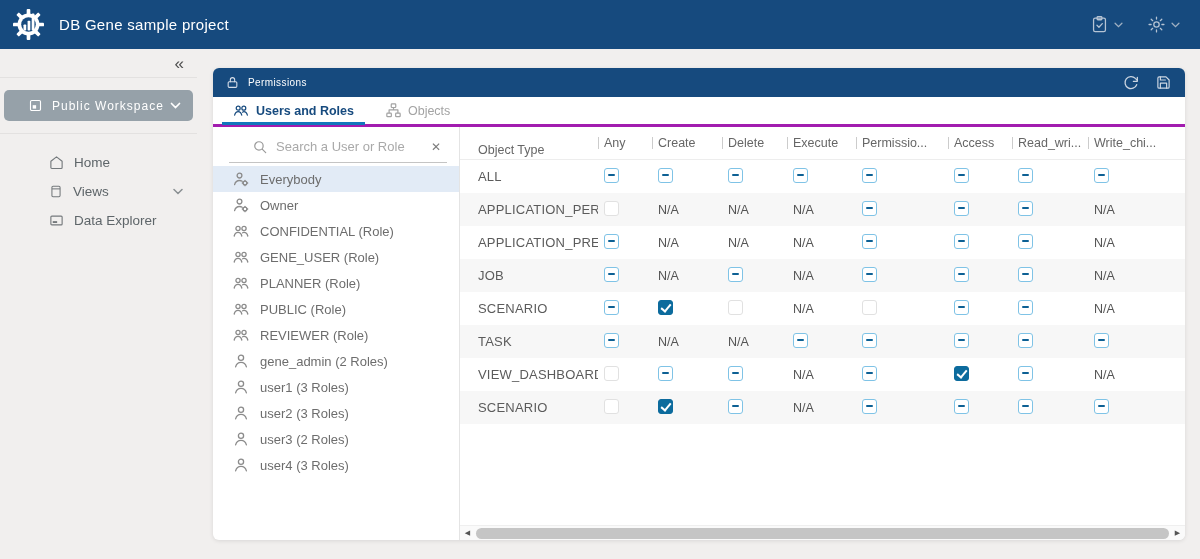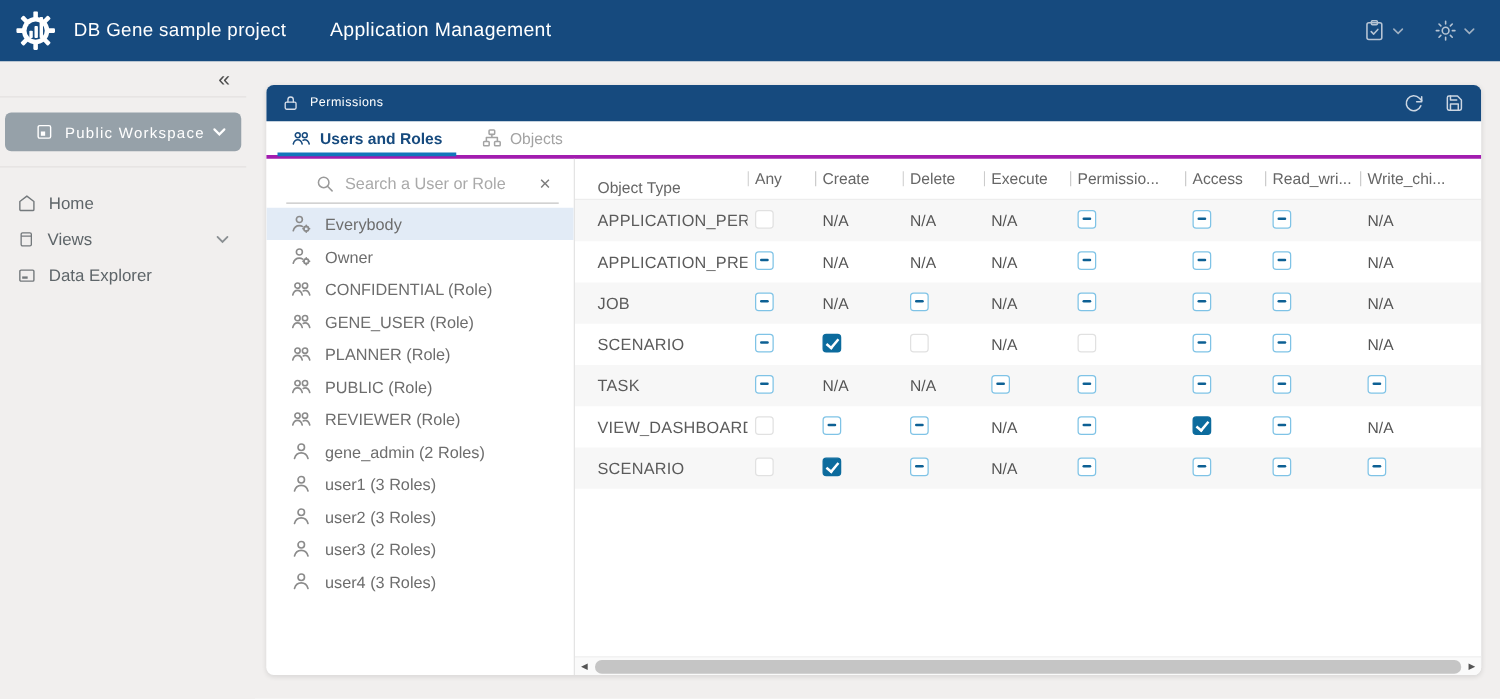--- a/index.html
+++ b/index.html
@@ -33,21 +33,21 @@
   }
   .collapse-btn { font-size:17px; color:#4d4d4d; cursor:pointer; line-height:1; }
   .ws-section { padding:12px 4px 12px 4px; border-bottom:1px solid #e3e1e0; }
   .ws-btn {
     height:31px; background:#96a1a9; border-radius:5px; color:#fff;
     display:flex; align-items:center; padding:0 12px 0 24px;
     font-size:12px; letter-spacing:1px; cursor:pointer; white-space:nowrap;
   }
   .ws-btn .ws-icon { margin-right:9px; }
   .ws-btn .chev { margin-left:auto; color:#fff; }
-  .nav { padding:14px 0; }
+  .nav { padding:14px 0;margin-left:35px; }
   .nav-item {
     height:29px; display:flex; align-items:center; gap:10px;
     padding:0 14px; font-size:13.5px; color:#5e6569; cursor:pointer;
   }
   .nav-item .nav-icon { color:#74797c; flex:none; }
   .nav-item .chev { margin-left:auto; color:#8a8f92; }
 
   
   .main { flex:1; position:relative; }
   .panel {
@@ -166,21 +166,20 @@
       <circle cx="17" cy="17" r="12"></circle>
     </g>
     <circle cx="17" cy="17" r="8" fill="#164a7e"></circle>
     <g fill="#fff">
       <rect x="11.5" y="17" width="3" height="6.5" rx="0.8"></rect>
       <rect x="16" y="13" width="3" height="10.5" rx="0.8"></rect>
       <rect x="20.5" y="5" width="3" height="18.5" rx="0.8"></rect>
     </g>
   </svg>
   <div class="proj-title">DB Gene sample project</div>
-  <div class="page-title">Application Management</div>
   <div class="topbar-right">
     <div class="tb-btn">
       <svg width="19" height="19" viewBox="0 0 24 24" fill="none" stroke="currentColor" stroke-width="1.6" stroke-linecap="round" stroke-linejoin="round">
         <rect x="4.5" y="4" width="15" height="17" rx="2"></rect>
         <rect x="9" y="2" width="6" height="4" rx="1"></rect>
         <polyline points="8.8 13 11.3 15.5 15.5 10.8"></polyline>
       </svg>
       <svg class="chev" width="9" height="6" viewBox="0 0 10 7" fill="none" stroke="currentColor" stroke-width="1.5" stroke-linecap="round">
         <polyline points="1 1.5 5 5.5 9 1.5"></polyline>
       </svg>
@@ -444,20 +443,31 @@
             <div class="gh-cell">Any</div>
             <div class="gh-cell">Create</div>
             <div class="gh-cell">Delete</div>
             <div class="gh-cell">Execute</div>
             <div class="gh-cell">Permissio...</div>
             <div class="gh-cell">Access</div>
             <div class="gh-cell">Read_wri...</div>
             <div class="gh-cell">Write_chi...</div>
           </div>
           <div class="rows-wrap">
+              <div class="grid-row">
+    <div class="row-label">ALL</div>
+  <div class="cell"><span class="cb cb-indeterminate"></span></div>
+                <div class="cell"><span class="cb cb-indeterminate"></span></div>
+                <div class="cell"><span class="cb cb-indeterminate"></span></div>
+                <div class="cell"><span class="cb cb-indeterminate"></span></div>
+                <div class="cell"><span class="cb cb-indeterminate"></span></div>
+                <div class="cell"><span class="cb cb-indeterminate"></span></div>
+                <div class="cell"><span class="cb cb-indeterminate"></span></div>
+                <div class="cell"><span class="cb cb-indeterminate"></span></div>
+              </div>
               <div class="grid-row alt">
     <div class="row-label">APPLICATION_PERMISSION</div>
   <div class="cell"><span class="cb cb-unchecked"></span></div>
                 <div class="cell"><span class="na">N/A</span></div>
                 <div class="cell"><span class="na">N/A</span></div>
                 <div class="cell"><span class="na">N/A</span></div>
                 <div class="cell"><span class="cb cb-indeterminate"></span></div>
                 <div class="cell"><span class="cb cb-indeterminate"></span></div>
                 <div class="cell"><span class="cb cb-indeterminate"></span></div>
                 <div class="cell"><span class="na">N/A</span></div>

